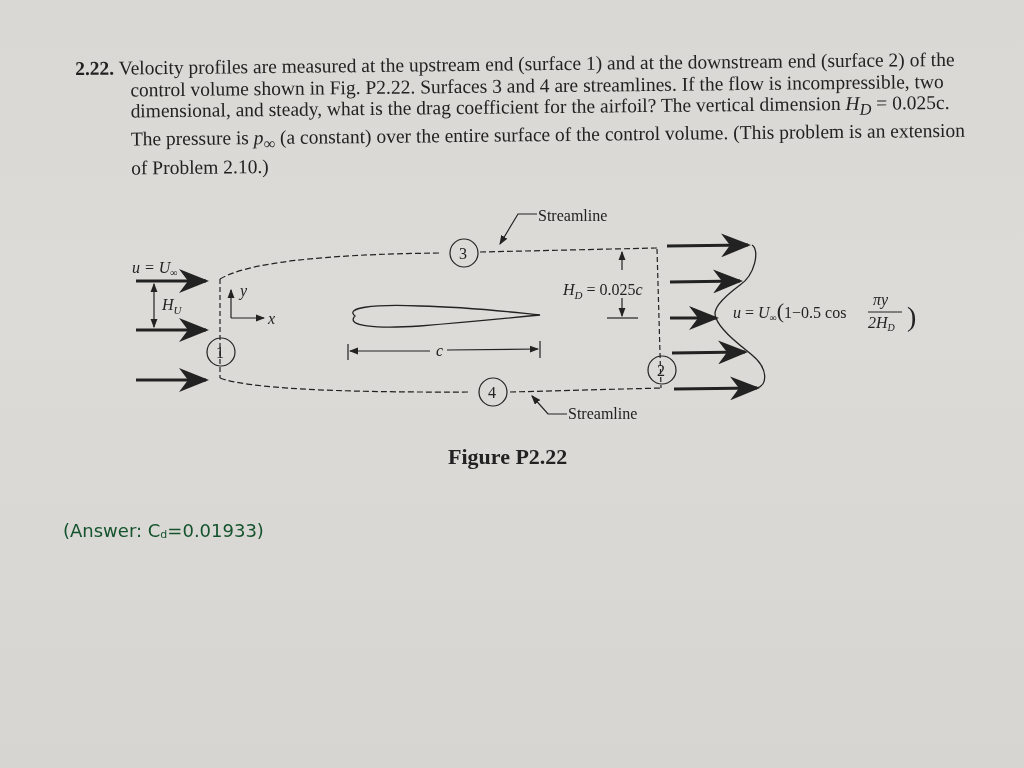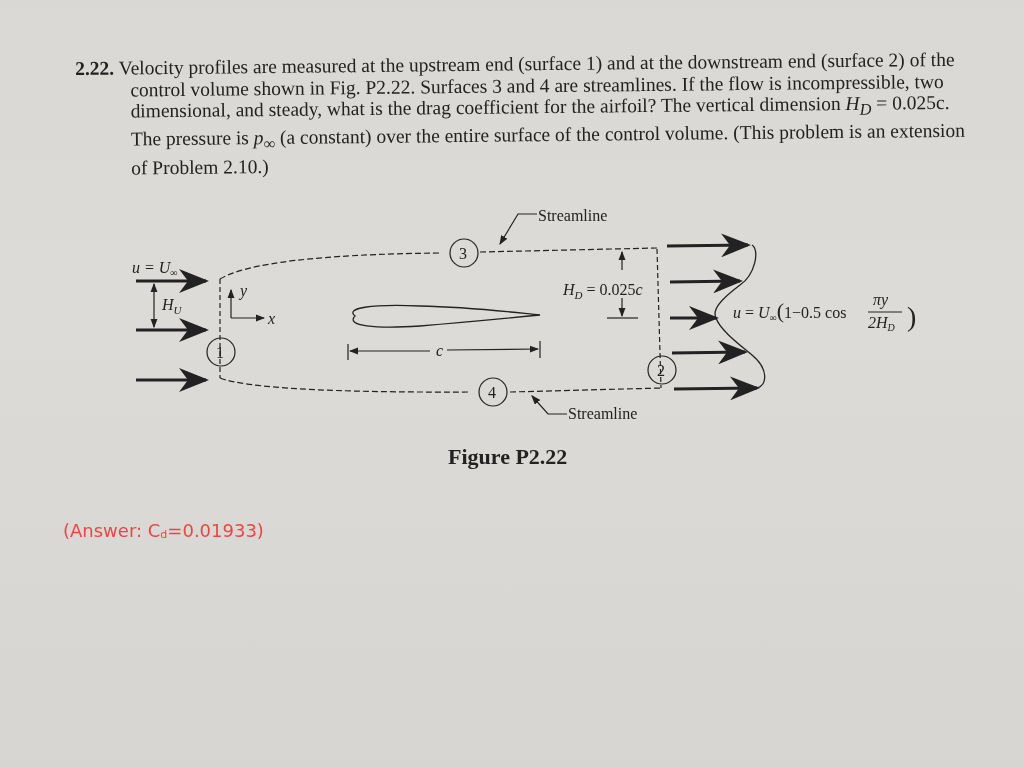--- a/index.html
+++ b/index.html
@@ -19,21 +19,21 @@
   .problem .num { font-weight:bold; }
   .problem p { margin:0; text-indent:-55px; padding-left:55px; }
   .problem i { font-style:italic; }
   svg#diagram { position:absolute; left:0; top:0; }
   .fig-title {
     position:absolute; left:448px; top:444px;
     font-family:"Liberation Serif", serif; font-weight:bold; font-size:22px; color:#222;
   }
   .answer {
     position:absolute; left:63px; top:520px;
-    font-family:"DejaVu Sans", sans-serif; font-size:18px; color:#ef4444;
+    font-family:"DejaVu Sans", sans-serif; font-size:18px; color:#14532d;
   }
   .answer sub { font-size:11px; vertical-align:-1px; }
 </style>
 </head>
 <body>
 
 <div class="problem">
   <p>
     <span class="num">2.22.</span>
     <span>Velocity profiles are measured at the upstream end (surface 1) and at the downstream end (surface 2) of the control volume shown in Fig. P2.22. Surfaces 3 and 4 are streamlines. If the flow is incompressible, two dimensional, and steady, what is the drag coefficient for the airfoil? The vertical dimension </span><i>H</i><sub><i>D</i></sub><span> = 0.025c. The pressure is </span><i>p</i><sub>∞</sub><span> (a constant) over the entire surface of the control volume. (This problem is an extension of Problem 2.10.)</span>

